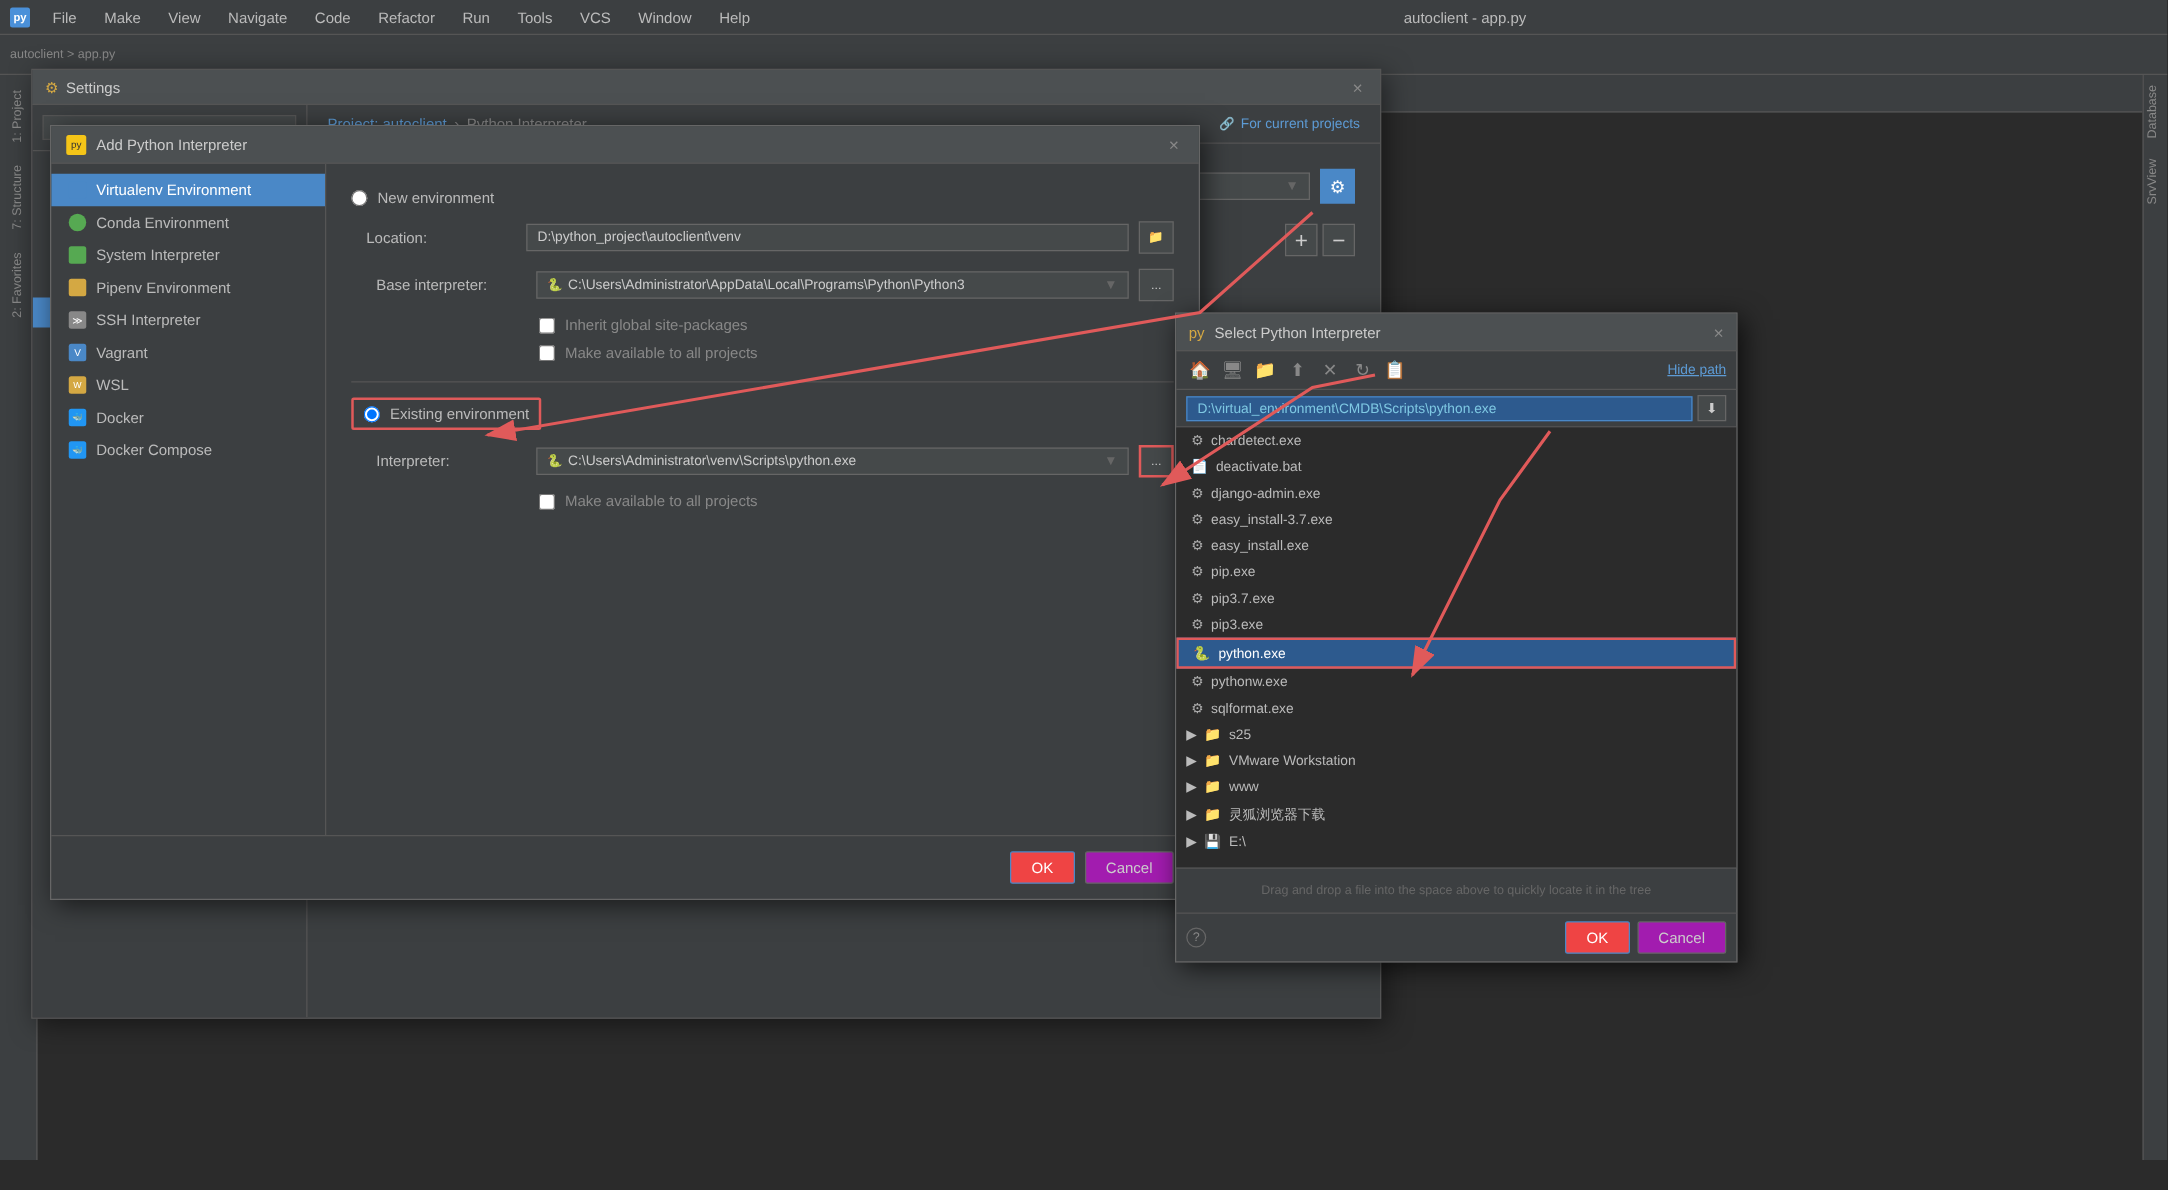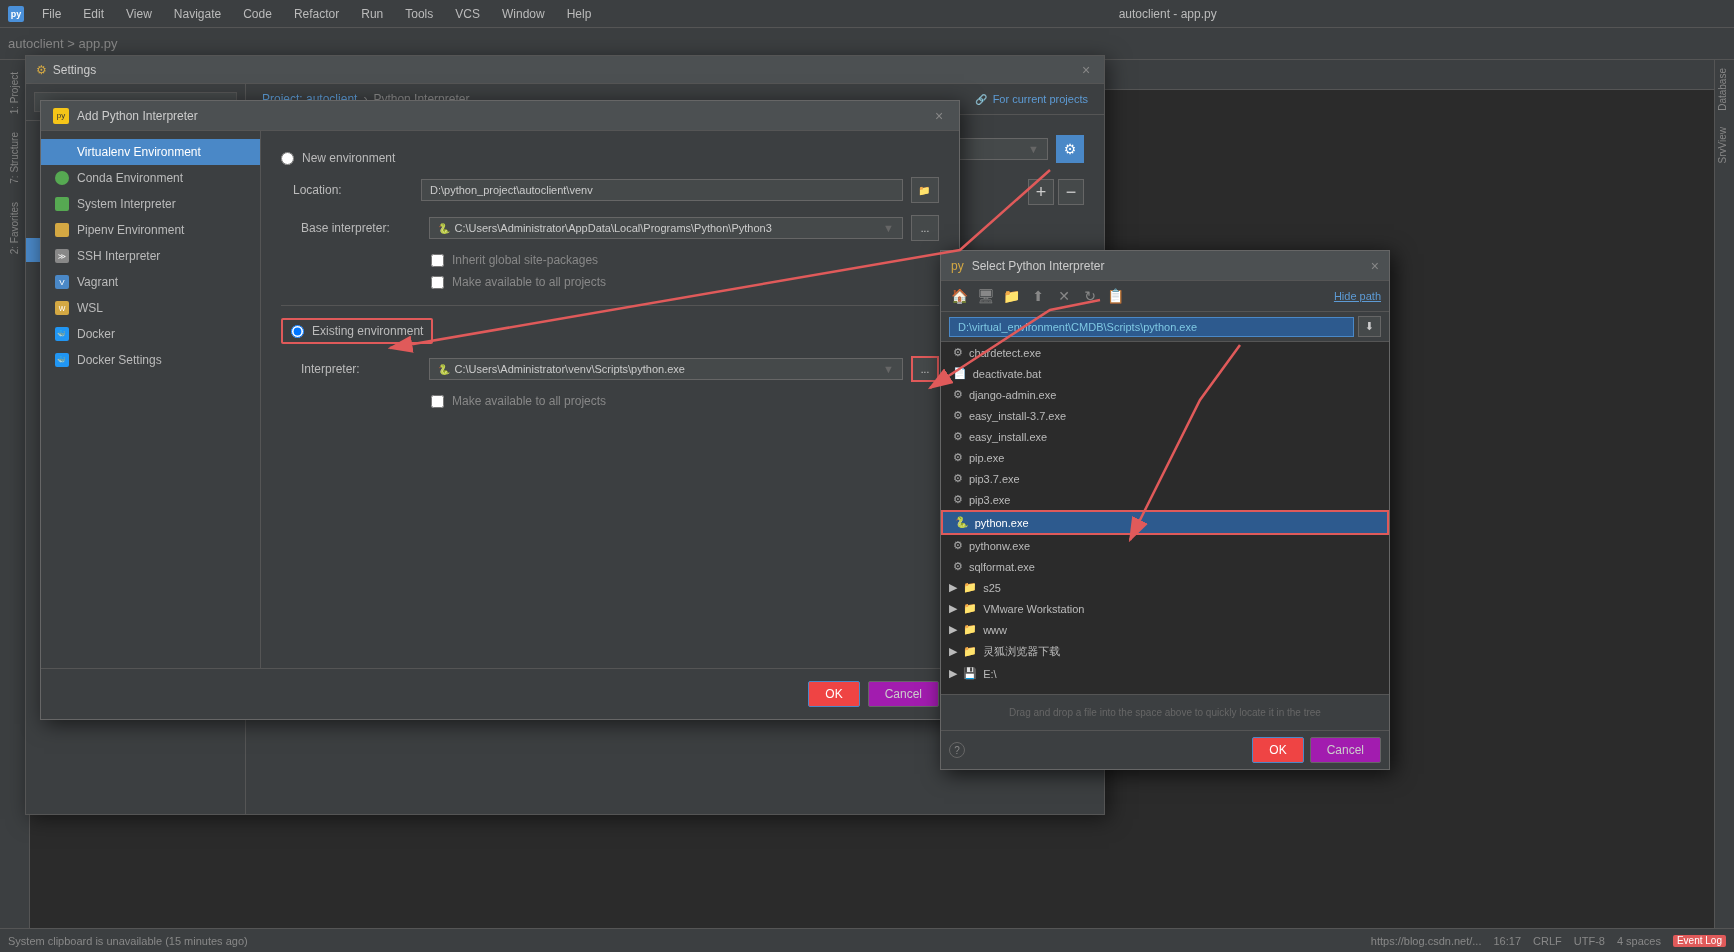--- a/index.html
+++ b/index.html
@@ -552,35 +552,35 @@
 </head>
 <body>
 
 <div class="ide-bg">
 
   <div class="menu-bar">
     <div class="menu-bar-logo">
       <span>py</span>
     </div>
     <span class="menu-item">File</span>
-    <span class="menu-item">Edit</span>
+    <span class="menu-item">Make</span>
     <span class="menu-item">View</span>
     <span class="menu-item">Navigate</span>
     <span class="menu-item">Code</span>
     <span class="menu-item">Refactor</span>
     <span class="menu-item">Run</span>
     <span class="menu-item">Tools</span>
     <span class="menu-item">VCS</span>
     <span class="menu-item">Window</span>
     <span class="menu-item">Help</span>
     <span class="menu-title">autoclient - app.py</span>
   </div>
 
   <div class="toolbar">
-    <span style="color:#888; font-size:13px; margin-right:24px;">autoclient &gt; app.py</span>
+    <span style="color:#888; font-size:10px; margin-right:24px;">autoclient &gt; app.py</span>
   </div>
 
   <div class="tab-bar">
     <div class="tab">
       <span style="color:#d4a843; font-size:10px;">🐍</span>
       <span>main.py</span>
       <span class="tab-close">×</span>
     </div>
     <div class="tab active">
       <span style="color:#d4a843; font-size:10px;">🐍</span>
@@ -688,21 +688,21 @@
         <div class="interp-nav-item">
           <div class="interp-nav-icon" style="background:#d4a843; border-radius:2px; font-size:7px; color:white; display:flex; align-items:center; justify-content:center;">W</div>
           <span>WSL</span>
         </div>
         <div class="interp-nav-item">
           <div class="interp-nav-icon" style="background:#2196F3; border-radius:2px; font-size:7px; color:white; display:flex; align-items:center; justify-content:center;">🐳</div>
           <span>Docker</span>
         </div>
         <div class="interp-nav-item">
           <div class="interp-nav-icon" style="background:#2196F3; border-radius:2px; font-size:7px; color:white; display:flex; align-items:center; justify-content:center;">🐳</div>
-          <span>Docker Settings</span>
+          <span>Docker Compose</span>
         </div>
       </div>
 
       <div class="dialog-right">
 
         <div class="radio-group">
           <div class="radio-option">
             <input type="radio" name="env-type" style="">
             <span>New environment</span>
           </div>
@@ -871,25 +871,14 @@
       </marker>
     </defs>
 
     <path d="M 1050 170 L 960 250 L 390 348" stroke="#e05a5a" stroke-width="2.5" fill="none" marker-end="url(#arrowhead)"></path>
 
     <path d="M 1100 300 L 1050 310 L 930 388" stroke="#e05a5a" stroke-width="2.5" fill="none" marker-end="url(#arrowhead)"></path>
 
     <path d="M 1240 345 L 1200 400 L 1130 540" stroke="#e05a5a" stroke-width="2.5" fill="none" marker-end="url(#arrowhead)"></path>
   </svg>
 
-  <div class="status-bar">
-    <span>System clipboard is unavailable (15 minutes ago)</span>
-    <div class="status-right">
-      <span>https://blog.csdn.net/...</span>
-      <span>16:17</span>
-      <span>CRLF</span>
-      <span>UTF-8</span>
-      <span>4 spaces</span>
-      <span style="background:#e05a5a; color:white; padding:0 4px; font-size:10px; border-radius:2px;">Event Log</span>
-    </div>
-  </div>
 
 </div>
 
 </body></html>

